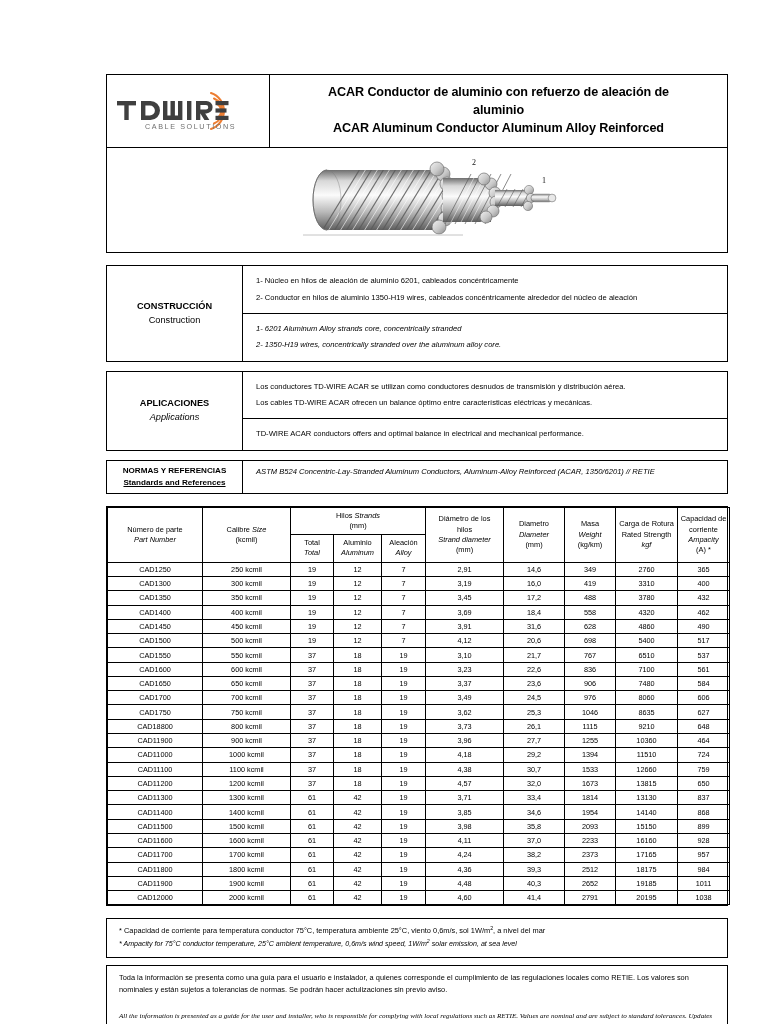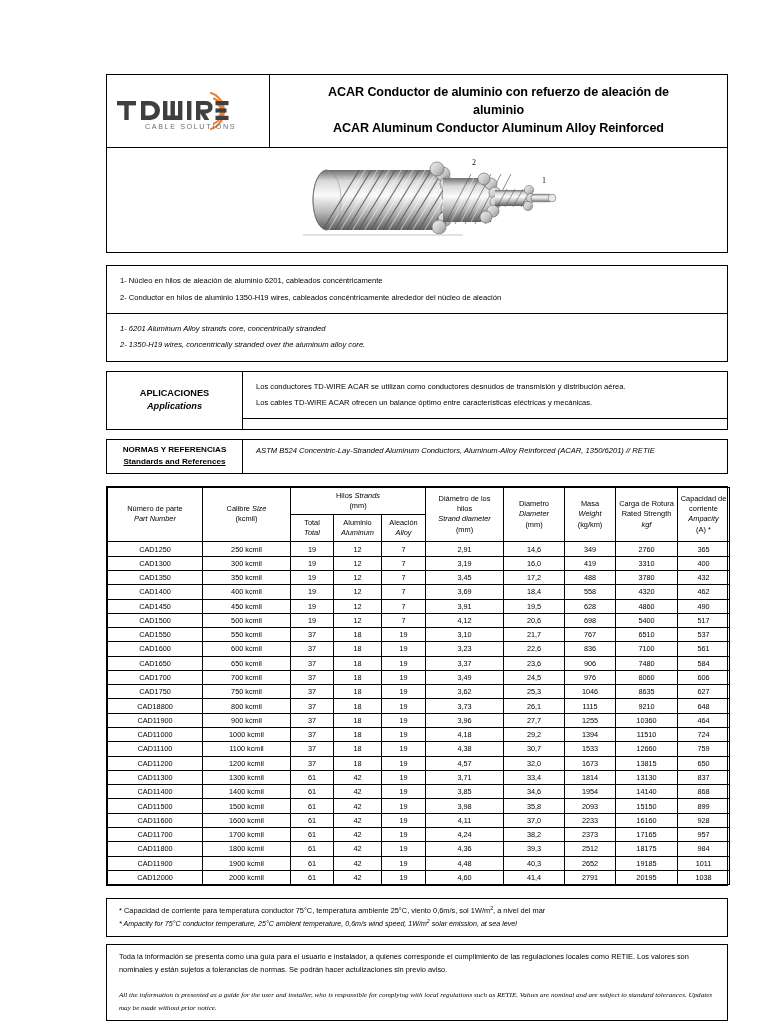--- a/index.html
+++ b/index.html
@@ -347,45 +347,50 @@
         <line x1="36" y1="83" x2="196" y2="83" stroke="#c4c4c4" stroke-width="1"></line>
       </svg>
       <span class="cable-num" style="left:205px; top:6px;">2</span>
       <span class="cable-num" style="left:275px; top:24px;">1</span>
     </div>
   </div>
 
   <div class="gap"></div>
 
   <div class="block info">
+    <div class="info-label">
+      <span class="l1">CONSTRUCCIÓN</span>
+      <span class="l2">Construction</span>
+    </div>
     <div class="info-body">
       <div class="info-es">
         <p>1- Núcleo en hilos de aleación de aluminio 6201, cableados concéntricamente</p>
         <p>2- Conductor en hilos de aluminio 1350-H19 wires, cableados concéntricamente alrededor del núcleo de aleación</p>
       </div>
       <div class="info-en">
         <p>1- 6201 Aluminum Alloy strands core, concentrically stranded</p>
         <p>2- 1350-H19 wires, concentrically stranded over the aluminum alloy core.</p>
       </div>
     </div>
   </div>
 
   <div class="gap-sm"></div>
 
   <div class="block info">
     <div class="info-label">
       <span class="l1">APLICACIONES</span>
-      <span class="l2" style="font-style:italic;font-weight:bold;">Applications</span>
+      <span class="l2" style="font-style:italic;font-weight:normal;">Applications</span>
     </div>
     <div class="info-body">
       <div class="info-es">
         <p>Los conductores TD-WIRE ACAR se utilizan como conductores desnudos de transmisión y distribución aérea.</p>
         <p>Los cables TD-WIRE ACAR ofrecen un balance óptimo entre características eléctricas y mecánicas.</p>
       </div>
       <div class="info-en upright">
+        <p>TD-WIRE ACAR conductors offers and optimal balance in electrical and mechanical performance.</p>
       </div>
     </div>
   </div>
 
   <div class="gap-sm"></div>
 
   <div class="block info">
     <div class="info-label small">
       <span class="l1">NORMAS Y REFERENCIAS</span>
       <span class="l2">Standards and References</span>
@@ -518,21 +523,21 @@
               <td>4320</td>
               <td>462</td>
             </tr>
             <tr>
               <td>CAD1450</td>
               <td>450 kcmil</td>
               <td>19</td>
               <td>12</td>
               <td>7</td>
               <td>3,91</td>
-              <td>19,5</td>
+              <td>31,6</td>
               <td>628</td>
               <td>4860</td>
               <td>490</td>
             </tr>
             <tr>
               <td>CAD1500</td>
               <td>500 kcmil</td>
               <td>19</td>
               <td>12</td>
               <td>7</td>

